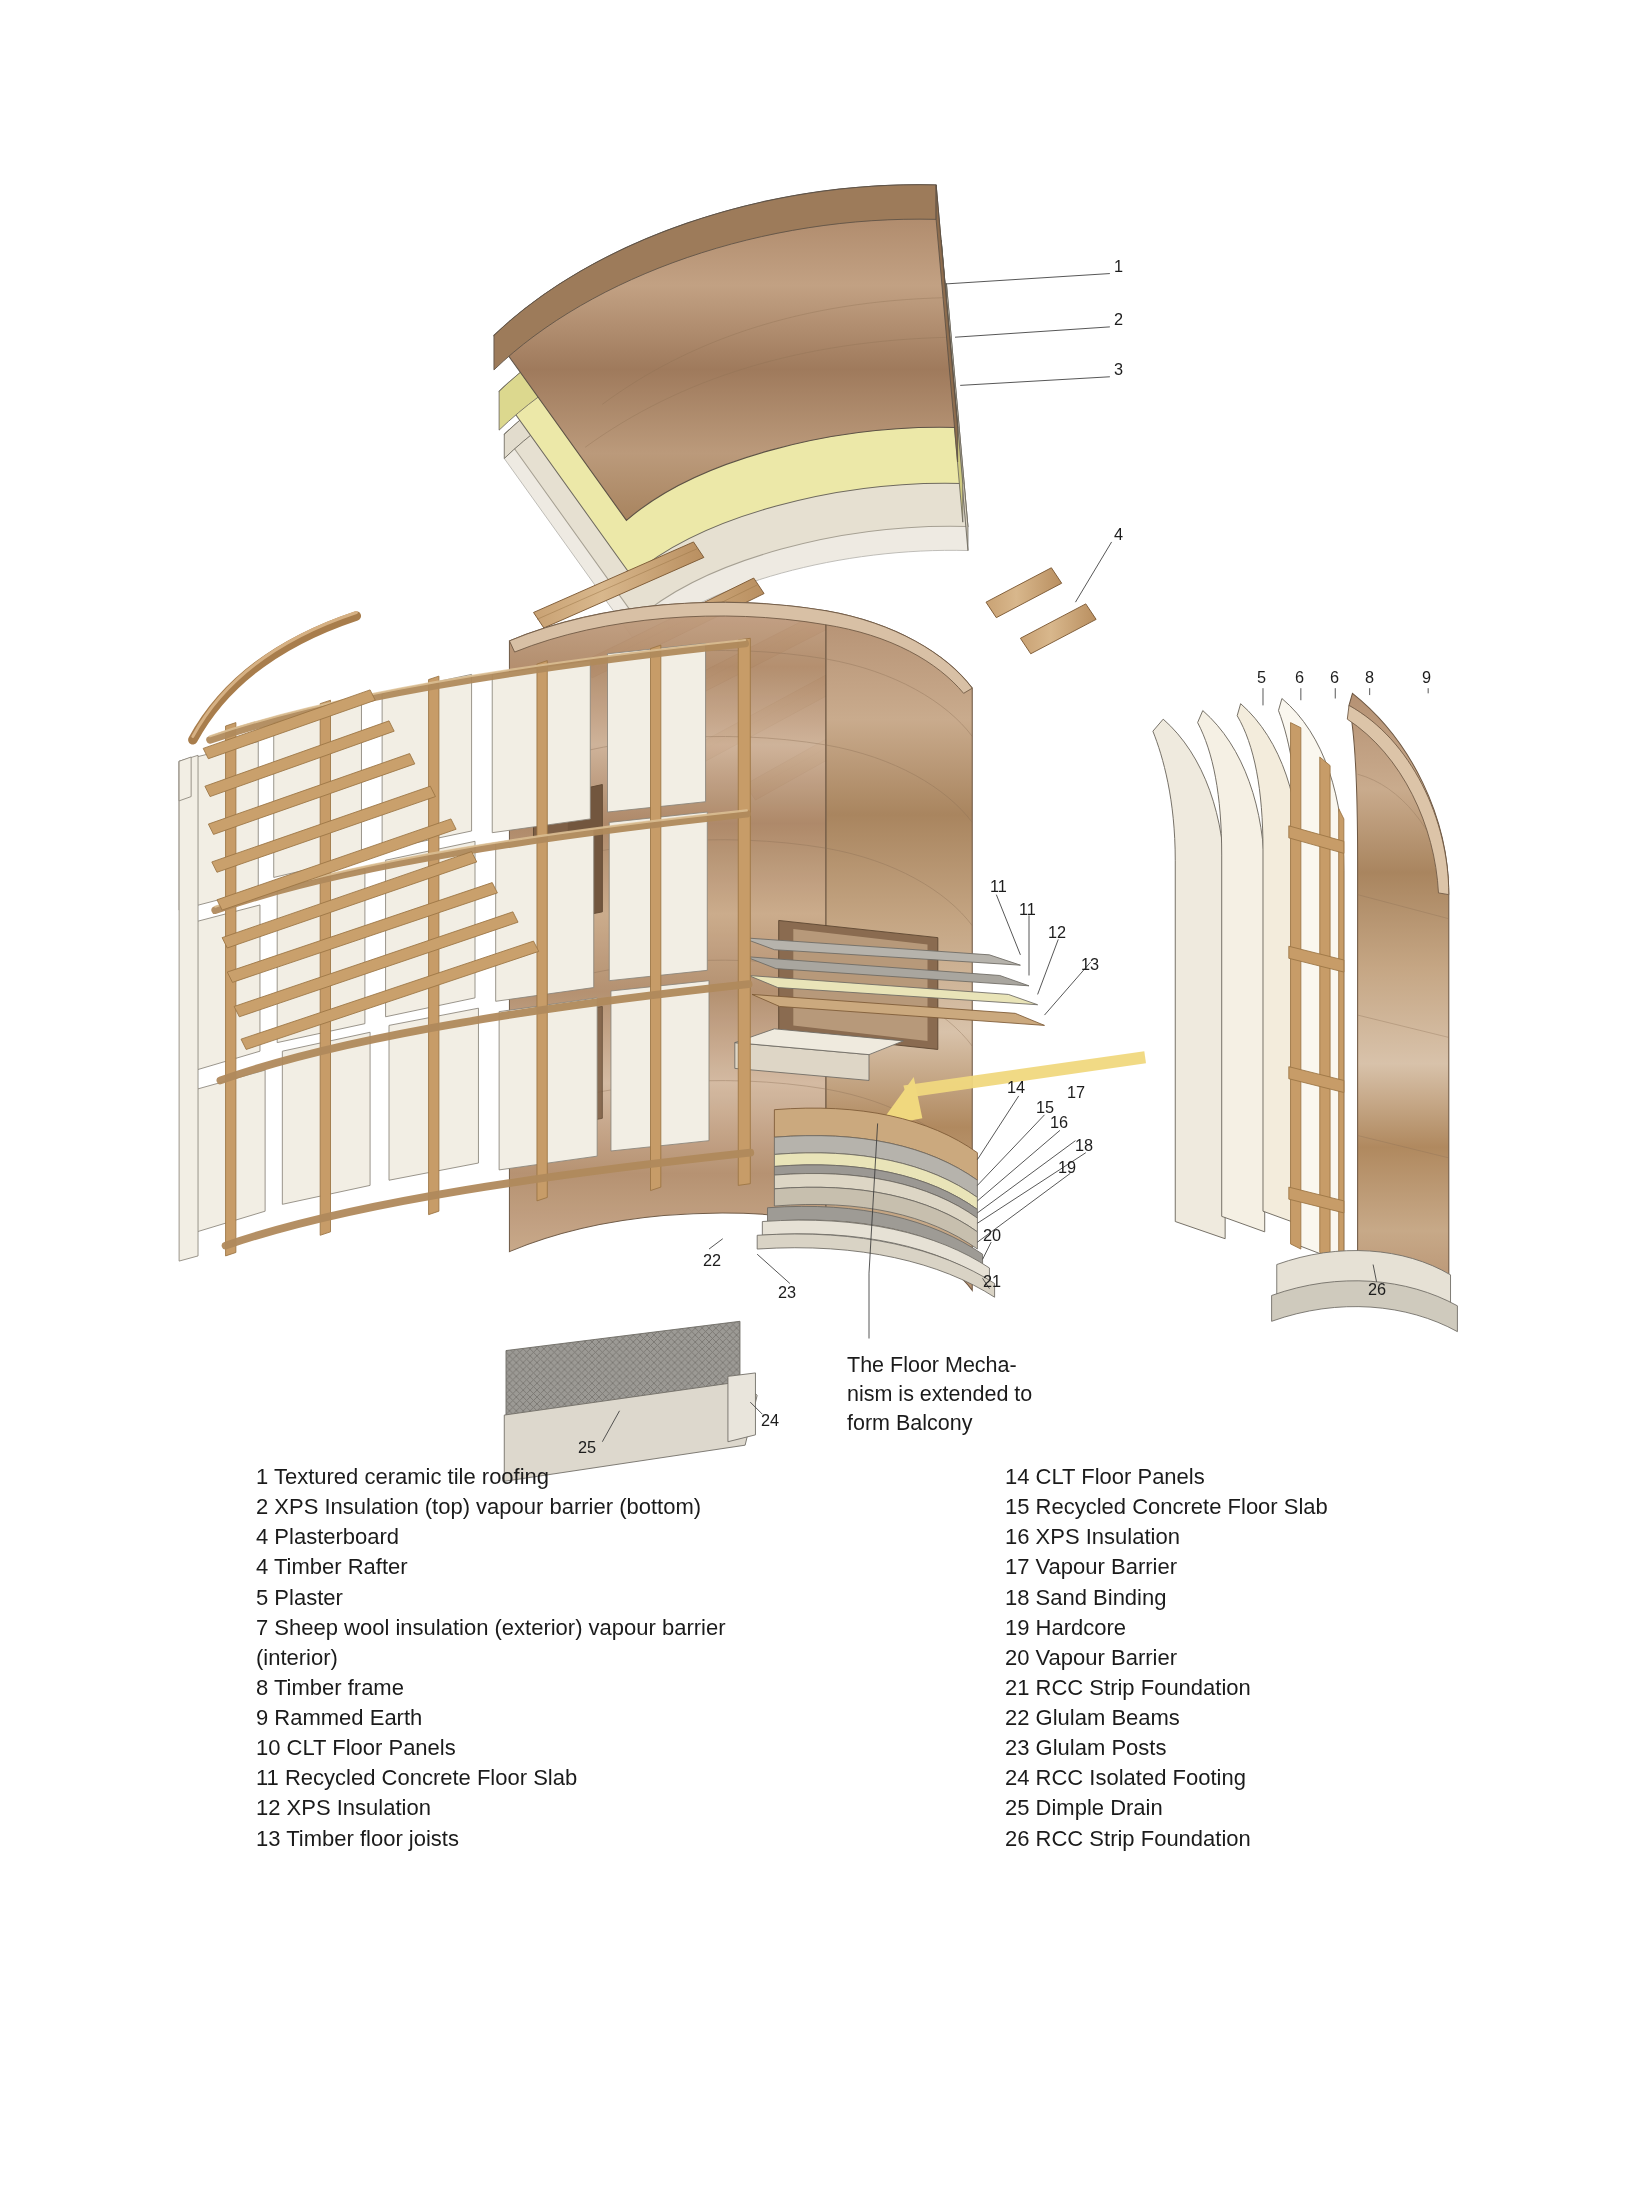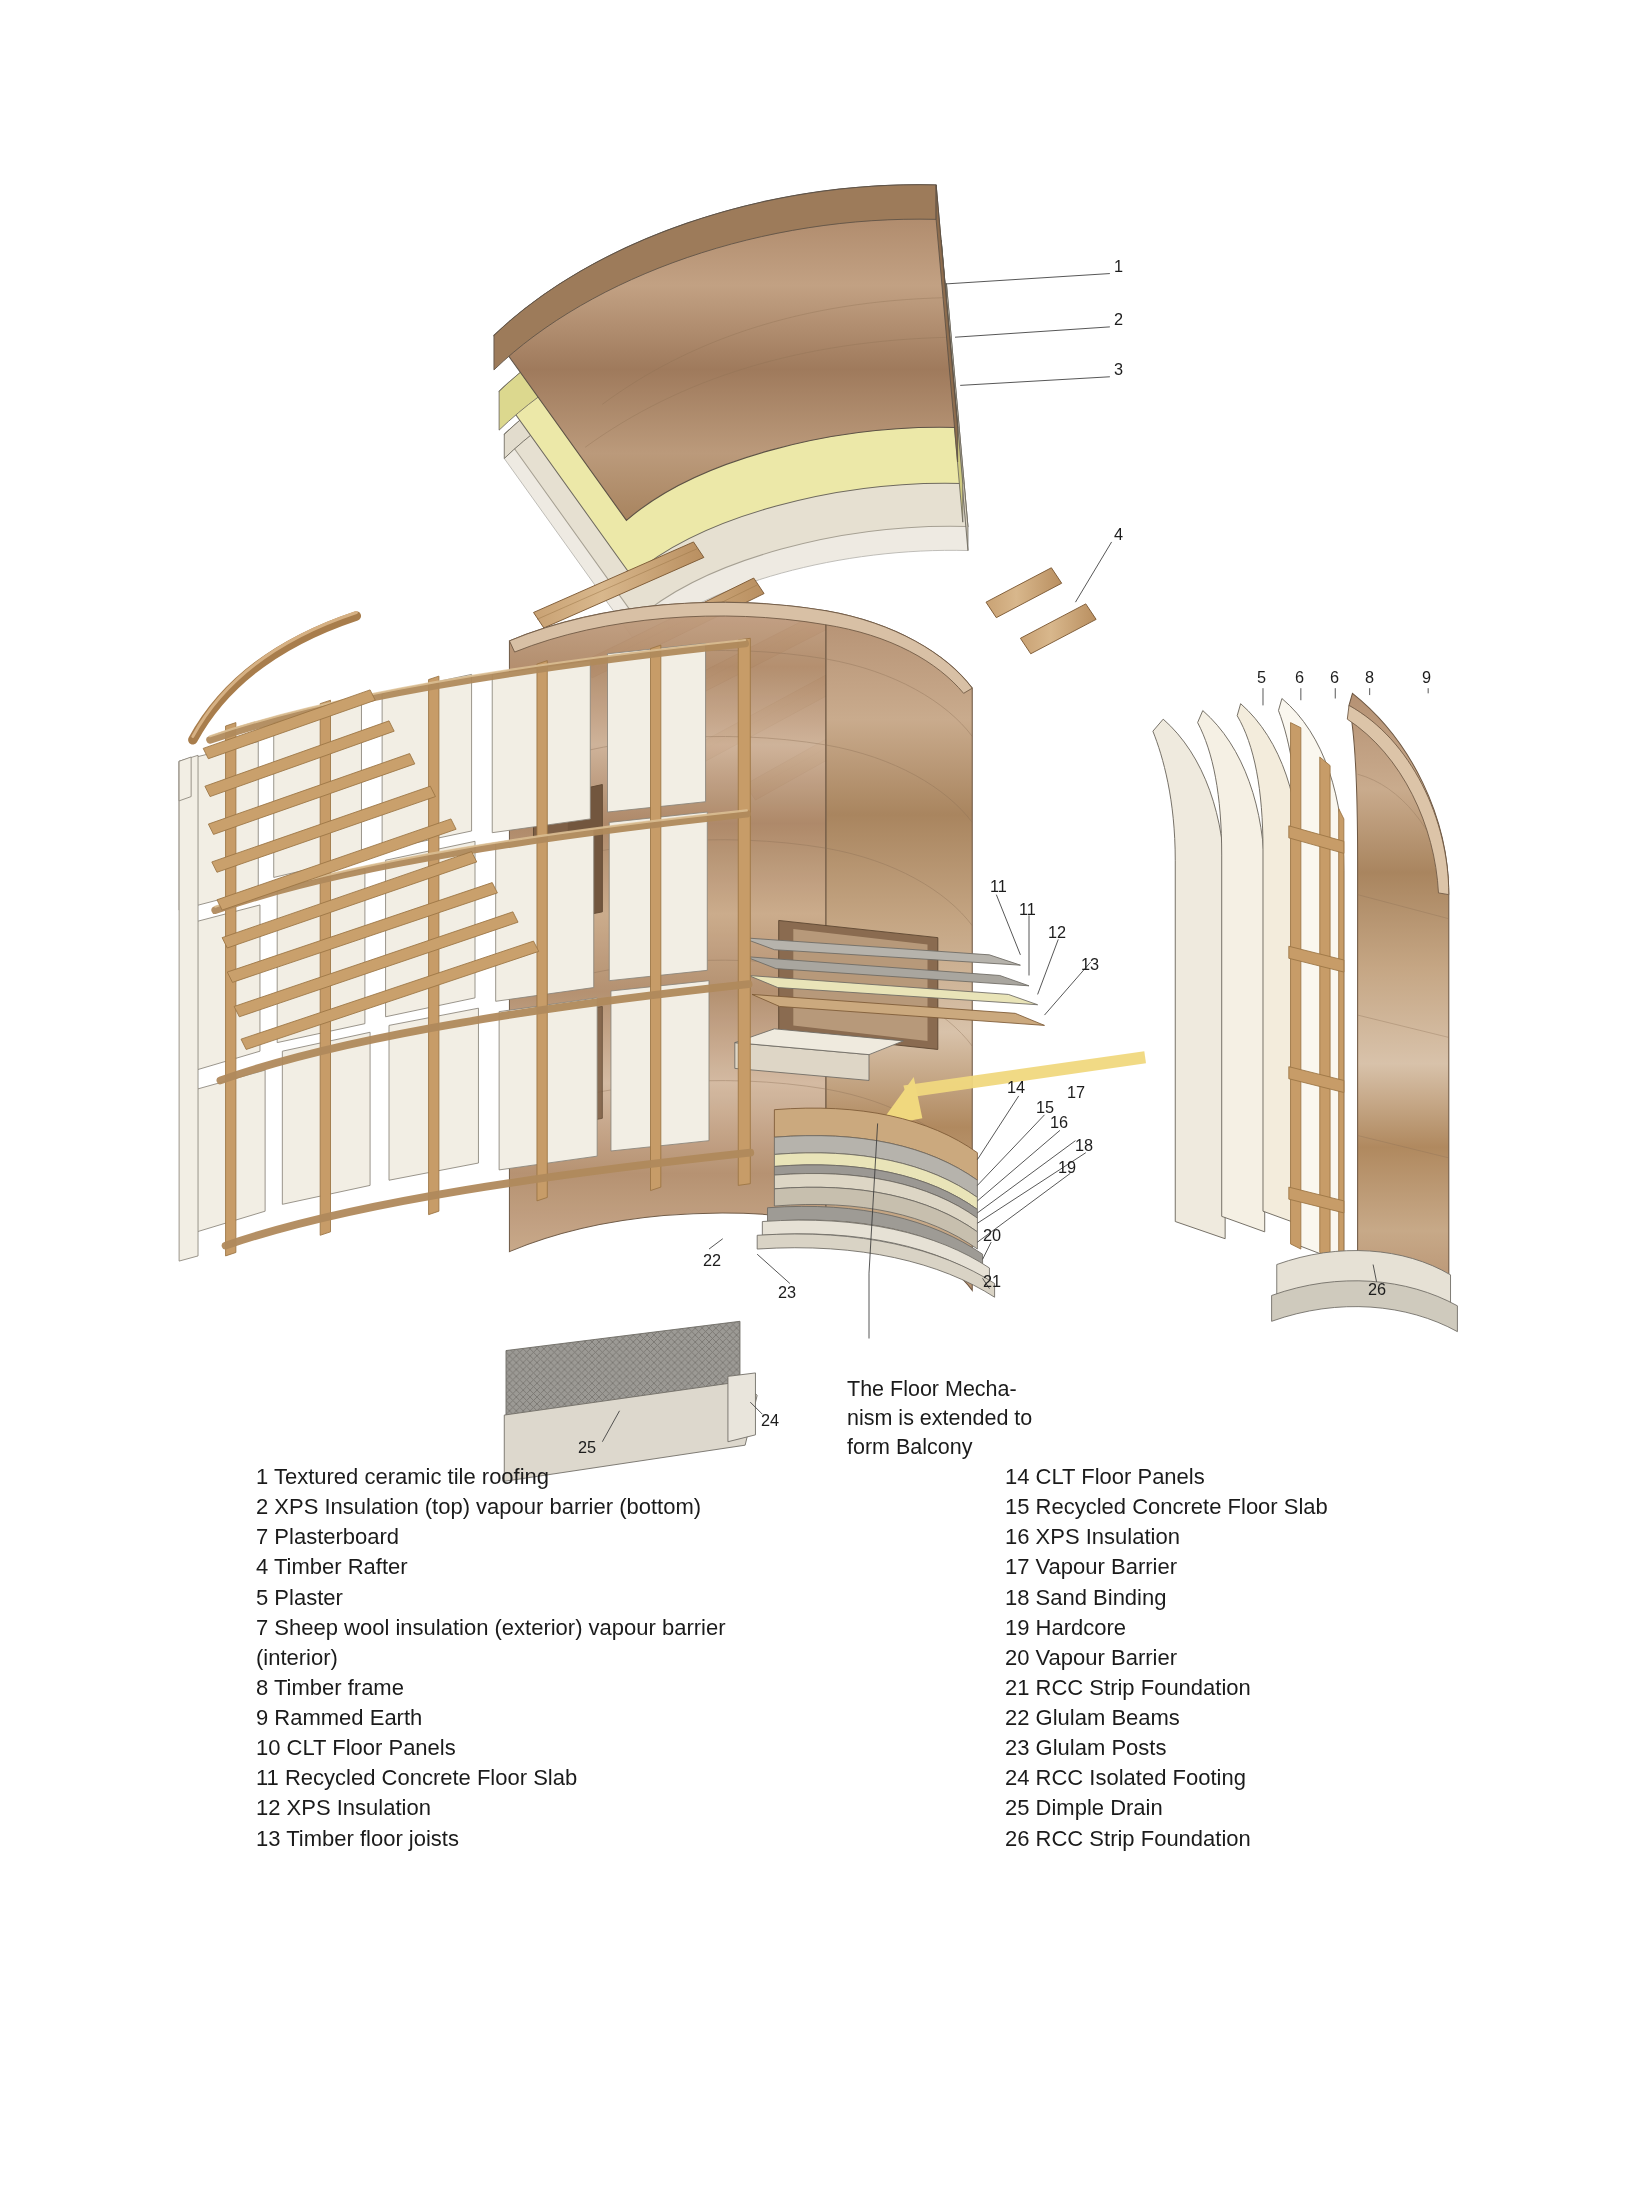--- a/index.html
+++ b/index.html
@@ -383,29 +383,29 @@
 
   <div class="callout" style="left:983px; top:1227px;">20</div>
   <div class="callout" style="left:983px; top:1273px;">21</div>
 
   <div class="callout" style="left:703px;  top:1252px;">22</div>
   <div class="callout" style="left:778px;  top:1284px;">23</div>
   <div class="callout" style="left:761px;  top:1412px;">24</div>
   <div class="callout" style="left:578px;  top:1439px;">25</div>
   <div class="callout" style="left:1368px; top:1281px;">26</div>
 
-  <div class="note" style="left:847px; top:1351px; white-space:pre-line;margin-top:24px;">The Floor Mecha-
+  <div class="note" style="left:847px; top:1351px; white-space:pre-line;">The Floor Mecha-
 nism is extended to
 form Balcony</div>
 
   <div id="legend">
     <div class="legend-col left">
       <span class="legend-item">1 Textured ceramic tile roofing</span>
       <span class="legend-item">2 XPS Insulation (top) vapour barrier (bottom)</span>
-      <span class="legend-item">7 Plasterboard</span>
+      <span class="legend-item">4 Plasterboard</span>
       <span class="legend-item">4 Timber Rafter</span>
       <span class="legend-item">5 Plaster</span>
       <span class="legend-item">7 Sheep wool insulation (exterior) vapour barrier (interior)</span>
       <span class="legend-item">8 Timber frame</span>
       <span class="legend-item">9 Rammed Earth</span>
       <span class="legend-item">10 CLT Floor Panels</span>
       <span class="legend-item">11 Recycled Concrete Floor Slab</span>
       <span class="legend-item">12 XPS Insulation</span>
       <span class="legend-item">13 Timber floor joists</span>
     </div>

